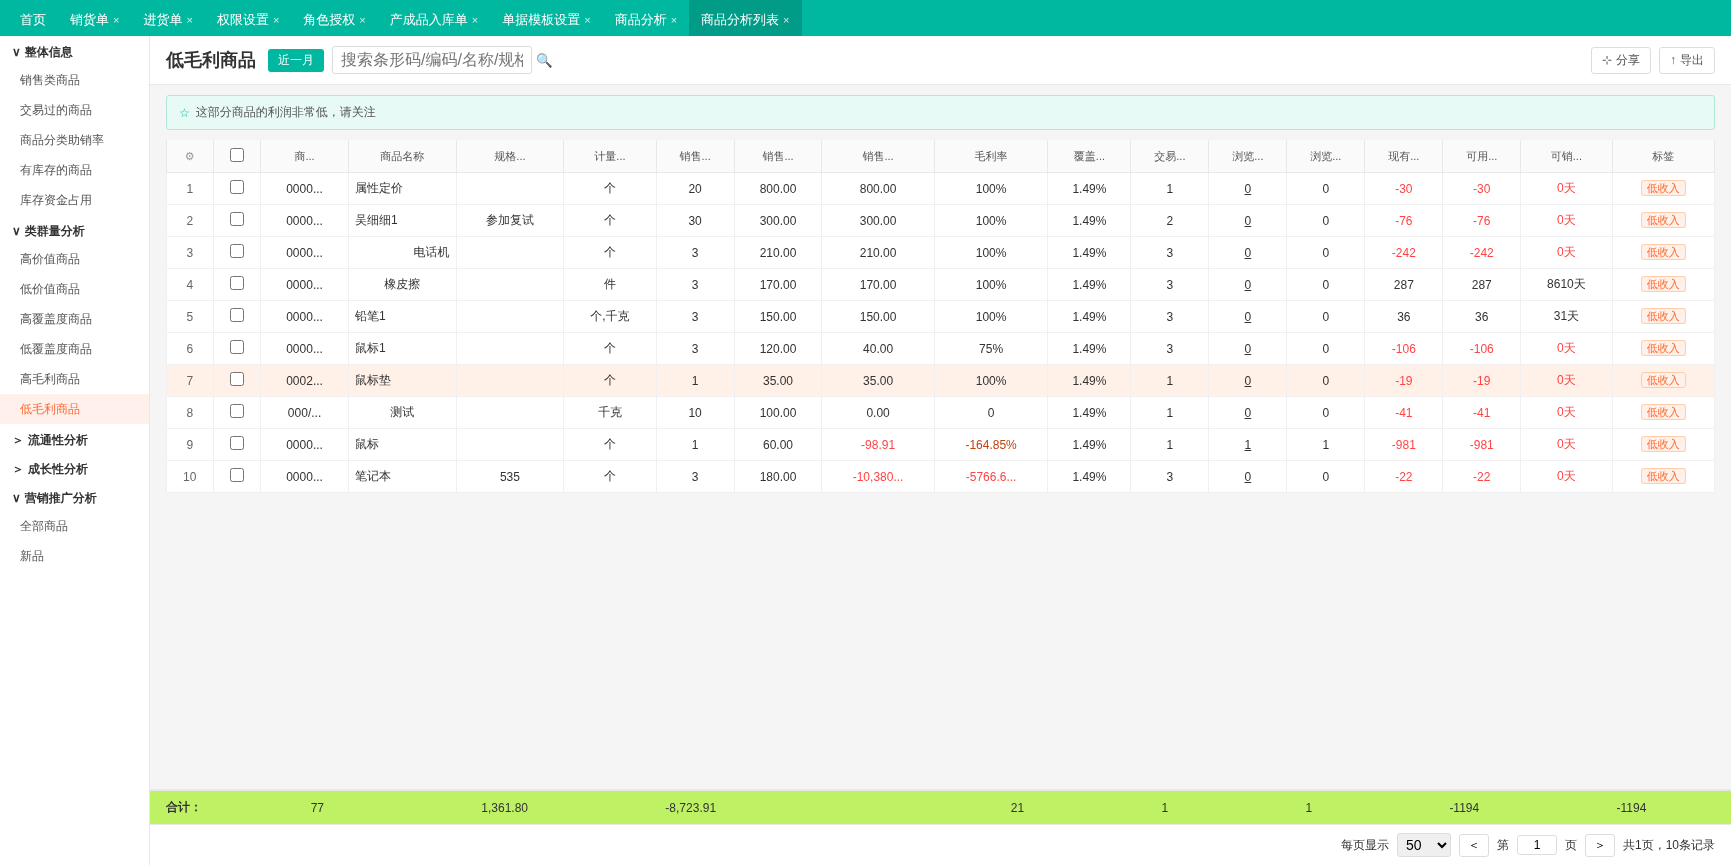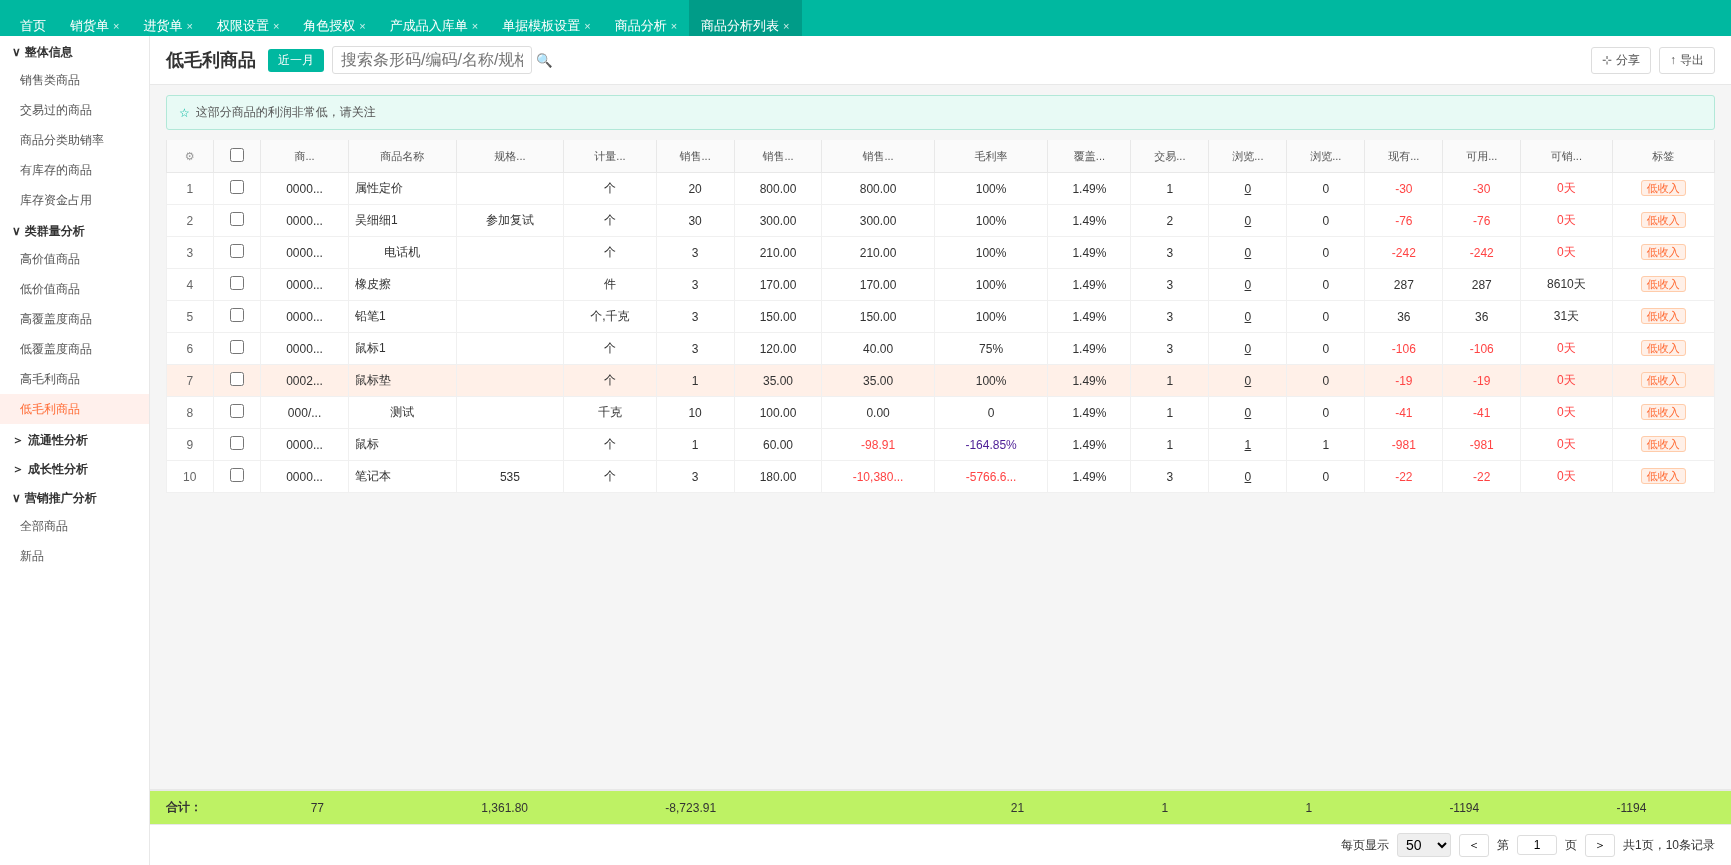--- a/index.html
+++ b/index.html
@@ -8,21 +8,21 @@
     
     .top-nav {
       background: #00b8a0;
       display: flex;
       align-items: center;
       height: 36px;
       padding: 0 8px;
     }
     .top-nav .nav-item {
       color: #fff;
-      padding: 8px 12px;
+      padding: 2px 12px;
       height: 36px;
       line-height: 36px;
       cursor: pointer;
       font-size: 13px;
       white-space: nowrap;
     }
     .top-nav .nav-item.active { background: #009c88; }
     .top-nav .nav-item .close-x { margin-left: 4px; opacity: 0.8; font-size: 11px; }
 
     
@@ -393,41 +393,41 @@
     <td>0</td>
     <td style="color:#ff4444">-76</td>
     <td style="color:#ff4444">-76</td>
     <td style="color:#ff4444">0天</td>
     <td><span class="tag-low-income">低收入</span></td>
   </tr>
               <tr>
     <td class="row-num">3</td>
     <td><input type="checkbox" class="cb" style=""></td>
     <td>0000...</td>
-    <td style="text-align:center;">电话机</td>
+    <td style="text-align:right;">电话机</td>
     <td></td>
     <td>个</td>
     <td>3</td>
     <td>210.00</td>
     <td style="">210.00</td>
     <td style="">100%</td>
     <td>1.49%</td>
     <td>3</td>
     <td><span class="underline-zero">0</span></td>
     <td>0</td>
     <td style="color:#ff4444">-242</td>
     <td style="color:#ff4444">-242</td>
     <td style="color:#ff4444">0天</td>
     <td><span class="tag-low-income">低收入</span></td>
   </tr>
               <tr>
     <td class="row-num">4</td>
     <td><input type="checkbox" class="cb" style=""></td>
     <td>0000...</td>
-    <td style="text-align:left;">橡皮擦</td>
+    <td style="text-align:center;">橡皮擦</td>
     <td></td>
     <td>件</td>
     <td>3</td>
     <td>170.00</td>
     <td style="">170.00</td>
     <td style="">100%</td>
     <td>1.49%</td>
     <td>3</td>
     <td><span class="underline-zero">0</span></td>
     <td>0</td>
@@ -519,21 +519,21 @@
               <tr>
     <td class="row-num">9</td>
     <td><input type="checkbox" class="cb" style=""></td>
     <td>0000...</td>
     <td style="text-align:left;">鼠标</td>
     <td></td>
     <td>个</td>
     <td>1</td>
     <td>60.00</td>
     <td style="color:#ff4444">-98.91</td>
-    <td style="color:#4c1d95">-164.85%</td>
+    <td style="color:#c2410c">-164.85%</td>
     <td>1.49%</td>
     <td>1</td>
     <td><span class="underline-zero">1</span></td>
     <td>1</td>
     <td style="color:#ff4444">-981</td>
     <td style="color:#ff4444">-981</td>
     <td style="color:#ff4444">0天</td>
     <td><span class="tag-low-income">低收入</span></td>
   </tr>
               <tr>

